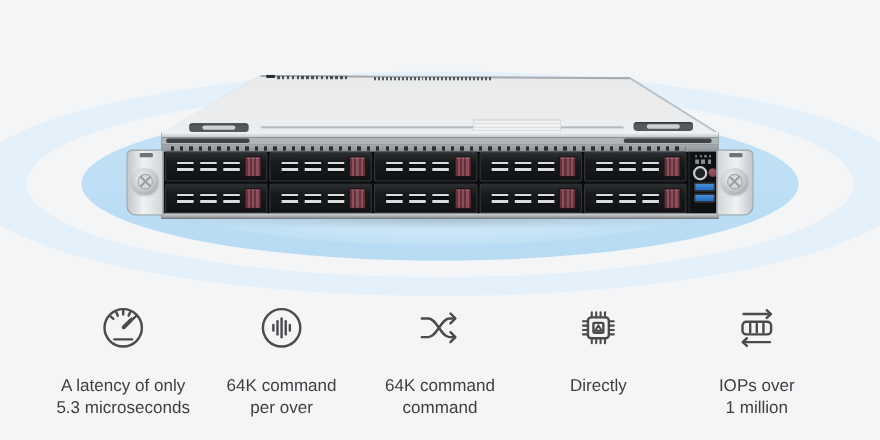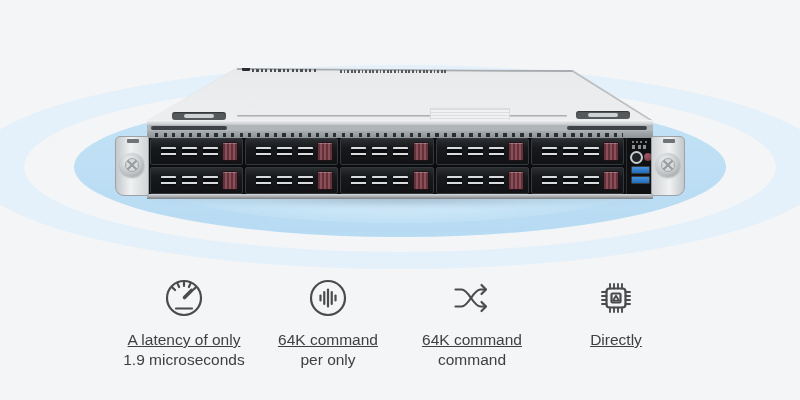--- a/index.html
+++ b/index.html
@@ -85,21 +85,21 @@
                linear-gradient(-45deg,transparent 44%,#9ba0a3 44% 56%,transparent 56%),#d6d9db;}
 
   
   .features{position:absolute;left:0;right:0;top:276px;display:flex;justify-content:center;gap:3px;}
   .feature{width:141px;display:flex;flex-direction:column;align-items:center;}
   .ficon{width:44px;height:44px;display:block;}
   .ficon svg{width:44px;height:44px;stroke:var(--icon-stroke,#4a4b4d);fill:none;
     stroke-width:2.2;stroke-linecap:round;stroke-linejoin:round;}
   .fline{margin:0;font-size:15.5px;line-height:20px;color:var(--feature-text,#3e3f41);
     text-align:center;white-space:nowrap;}
-  .fline:first-of-type{margin-top:10px;text-decoration:underline;}
+  .fline:first-of-type{margin-top:21px;}
 </style>
 </head>
 <body>
 
 <div class="stage">
 
   <div class="ring ring-outer"></div>
   <div class="ring ring-gap"></div>
   <div class="ring ring-middle"></div>
   <div class="ring ring-inner"></div>
@@ -225,36 +225,36 @@
           <line x1="22" y1="6.5" x2="22" y2="10" transform="rotate(-48 22 22)"></line>
           <line x1="22" y1="6.5" x2="22" y2="10" transform="rotate(-24 22 22)"></line>
           <line x1="22" y1="6.5" x2="22" y2="10"></line>
           <line x1="22" y1="6.5" x2="22" y2="10" transform="rotate(24 22 22)"></line>
           <line x1="22" y1="6.5" x2="22" y2="10" transform="rotate(48 22 22)"></line>
           <line x1="22.5" y1="21.5" x2="29.5" y2="14.5" stroke-width="3.6"></line>
           <line x1="14" y1="32.5" x2="30" y2="32.5"></line>
         </svg>
       </span>
       <p class="fline">A latency of only</p>
-      <p class="fline">1.9 microseconds</p>
+      <p class="fline">5.3 microseconds</p>
     </div>
 
     <div class="feature">
       <span class="ficon">
         <svg viewBox="0 0 44 44">
           <circle cx="22" cy="22" r="17"></circle>
           <line x1="14.5" y1="19.5" x2="14.5" y2="24.5"></line>
           <line x1="18.25" y1="16" x2="18.25" y2="28"></line>
           <line x1="22" y1="13.5" x2="22" y2="30.5"></line>
           <line x1="25.75" y1="16" x2="25.75" y2="28"></line>
           <line x1="29.5" y1="19.5" x2="29.5" y2="24.5"></line>
         </svg>
       </span>
       <p class="fline">64K command</p>
-      <p class="fline">per only</p>
+      <p class="fline">per over</p>
     </div>
 
     <div class="feature">
       <span class="ficon">
         <svg viewBox="0 0 44 44">
           <path d="M5.5 13.5 h6 c7.5 0 11.5 17 19 17 h5"></path>
           <path d="M31.5 26 l4.5 4.5 l-4.5 4.5"></path>
           <path d="M5.5 30.5 h6 c7.5 0 11.5 -17 19 -17 h5"></path>
           <path d="M31.5 9 l4.5 4.5 l-4.5 4.5"></path>
         </svg>
@@ -285,15 +285,31 @@
             <line x1="31.5" y1="16" x2="36" y2="16"></line>
               <line x1="31.5" y1="20" x2="36" y2="20"></line>
               <line x1="31.5" y1="24" x2="36" y2="24"></line>
               <line x1="31.5" y1="28" x2="36" y2="28"></line>
           </g>
         </svg>
       </span>
       <p class="fline">Directly</p>
     </div>
 
+    <div class="feature">
+      <span class="ficon">
+        <svg viewBox="0 0 44 44">
+          <rect x="9" y="16.5" width="26" height="11.5" rx="3.5"></rect>
+          <line x1="16" y1="18.5" x2="16" y2="26"></line>
+          <line x1="22" y1="18.5" x2="22" y2="26"></line>
+          <line x1="28" y1="18.5" x2="28" y2="26"></line>
+          <path d="M10 9.5 H34.5"></path>
+            <path d="M31 6 L34.8 9.5 L31 13"></path>
+          <path d="M34 35 H9.5"></path>
+            <path d="M13 31.5 L9.2 35 L13 38.5"></path>
+        </svg>
+      </span>
+      <p class="fline">IOPs over</p>
+      <p class="fline">1 million</p>
+    </div>
 
   </div>
 </div>
 
 </body></html>

